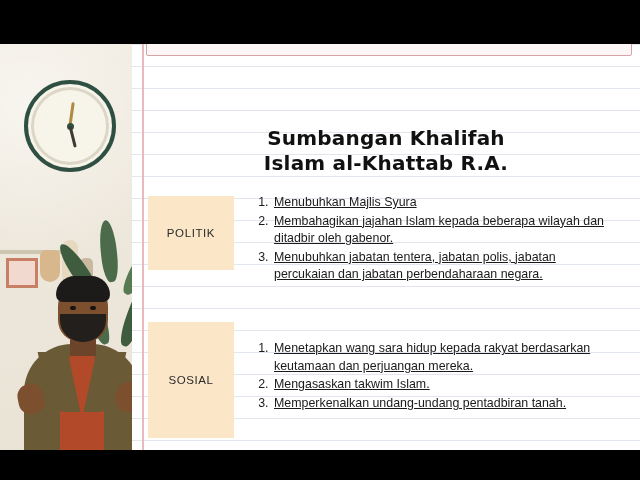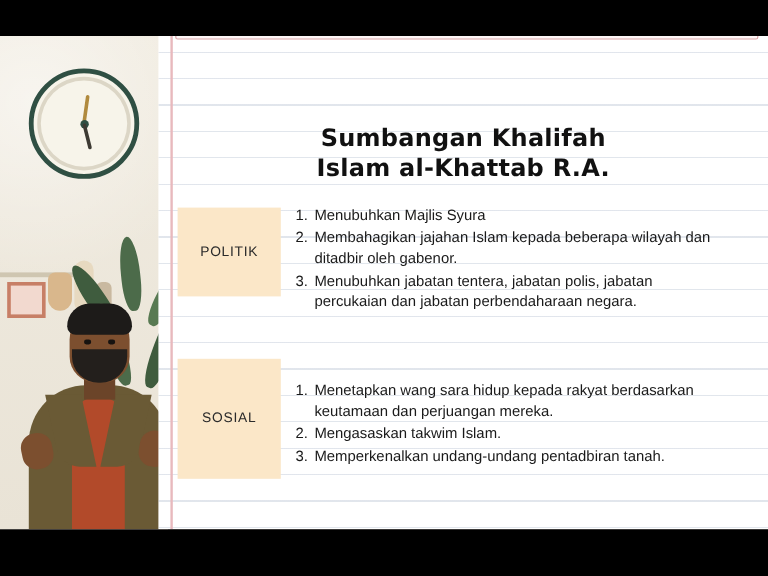--- a/index.html
+++ b/index.html
@@ -17,21 +17,21 @@
     position: relative;
     width: 640px;
     height: 480px;
     background: #000000;
     overflow: hidden;
   }
   
   .video {
     position: absolute;
     left: 0;
-    top: 21px;
+    top: 44px;
     width: 640px;
     height: 420px;
     background: #efece4;
     overflow: hidden;
   }
   
   .room {
     position: absolute;
     left: 0;
     top: 0;
@@ -312,43 +312,44 @@
     font-size: 11.5px;
     font-family: "Liberation Sans", sans-serif;
     display: flex;
     align-items: center;
     justify-content: center;
     letter-spacing: 0.6px;
     flex: 0 0 auto;
   }
   .points {
     margin: 0;
-    padding: 0 0 0 26px;
+    padding: 0 0 0 38px;
     font-size: 12.4px;
     line-height: 17.6px;
     color: #1a1a1a;
     list-style: decimal;
+    text-decoration: underline;
   }
   .points li {
     margin: 0 0 1px 0;
     padding-left: 2px;
   }
   .block-politik {
     left: 16px;
     top: 152px;
     width: 478px;
   }
   .block-politik .tag { height: 74px; }
   .block-politik .points { width: 346px; margin-top: -2px; }
   .block-sosial {
     left: 16px;
     top: 278px;
     width: 478px;
   }
-  .block-sosial .tag { height: 100px; }
+  .block-sosial .tag { height: 116px; }
   .block-sosial .points { width: 346px; margin-top: 18px; }
   .letterbox-top, .letterbox-bottom {
     position: absolute;
     left: 0;
     width: 640px;
     background: #000000;
   }
   .letterbox-top { top: 0; height: 30px; }
   .letterbox-bottom { top: 450px; height: 30px; }
 </style>

